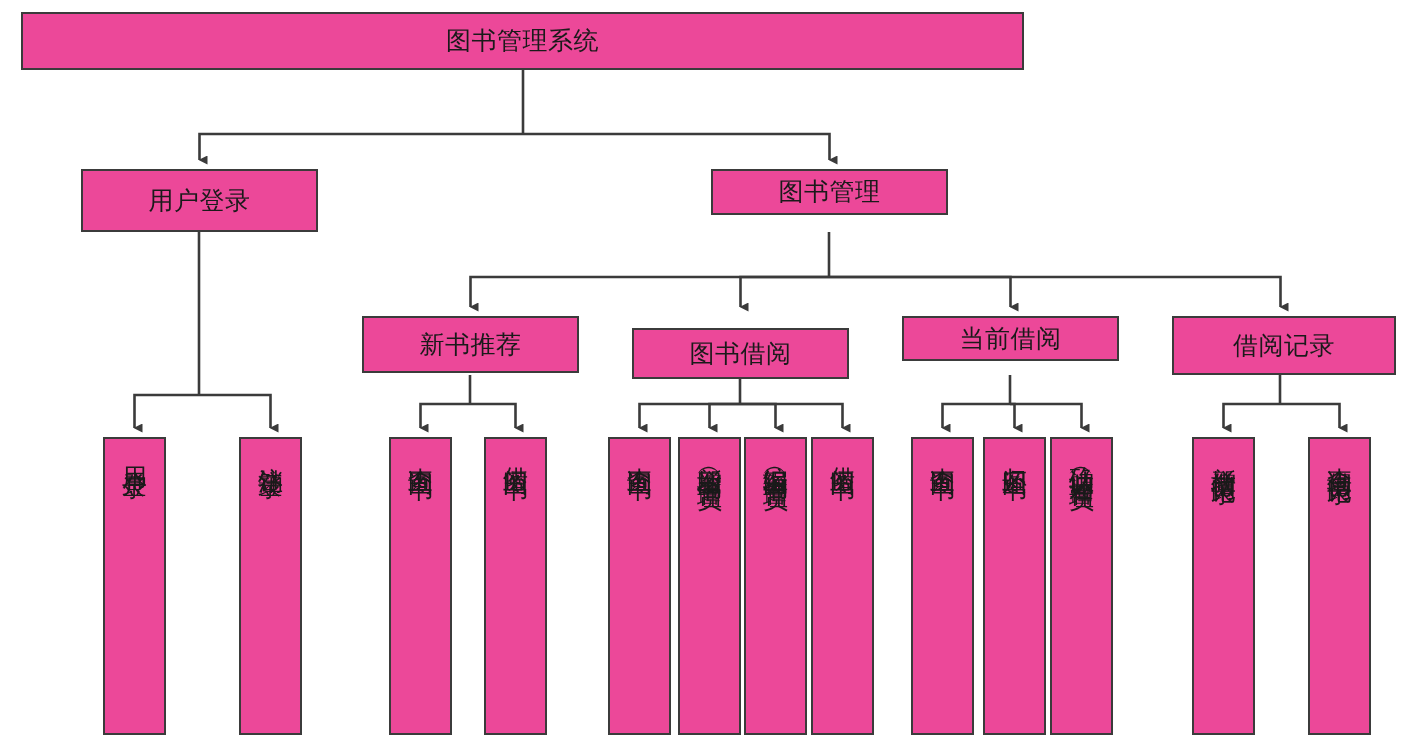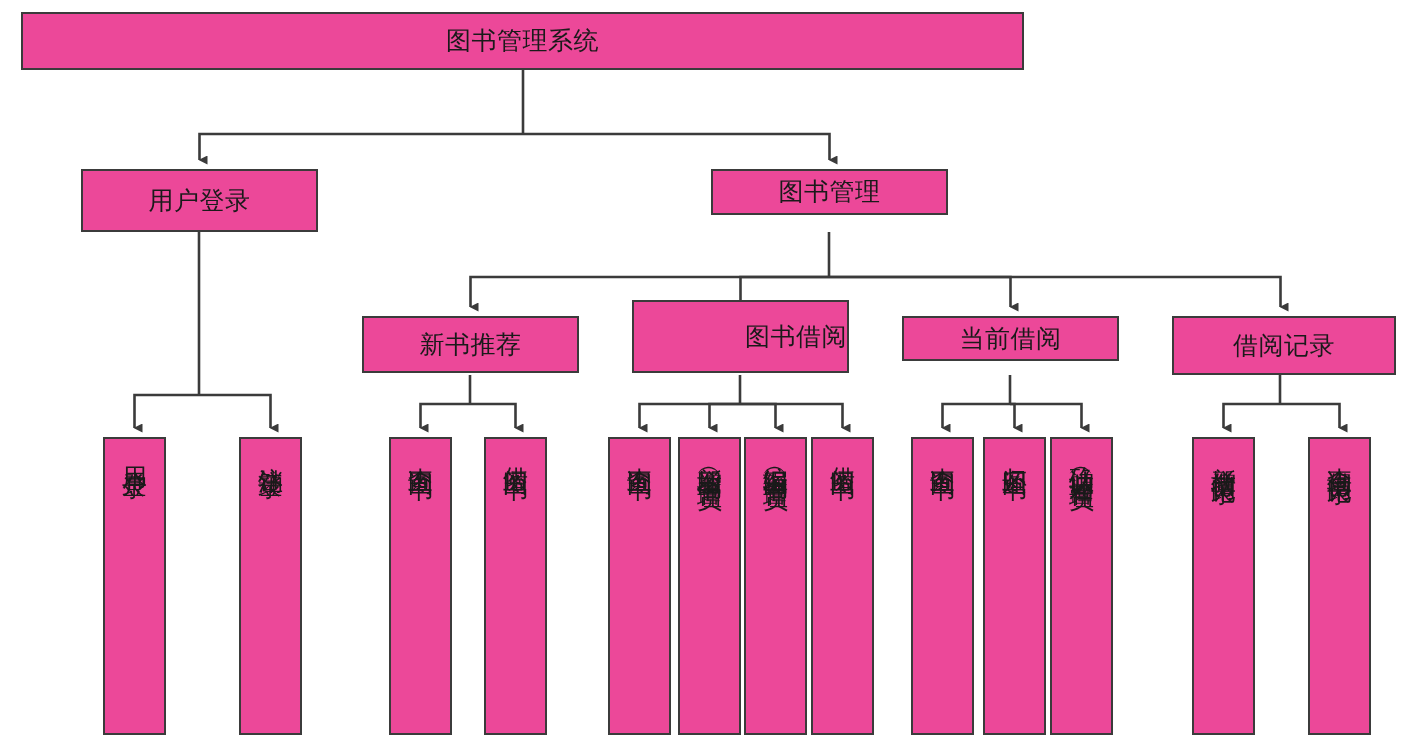--- a/index.html
+++ b/index.html
@@ -116,21 +116,21 @@
       </div>
       <div class="node horizontal" style="left: 81px; top: 169px; width: 237px; height: 63px;">
         <span class="label">用户登录</span>
       </div>
       <div class="node horizontal" style="left: 711px; top: 169px; width: 237px; height: 46px;">
         <span class="label">图书管理</span>
       </div>
       <div class="node horizontal" style="left: 362px; top: 316px; width: 217px; height: 57px;">
         <span class="label">新书推荐</span>
       </div>
-      <div class="node horizontal" style="left: 632px; top: 300px; width: 217px; height: 73px; justify-content: flex-end;">
+      <div class="node horizontal" style="left: 632px; top: 328px; width: 217px; height: 51px;">
         <span class="label">图书借阅</span>
       </div>
       <div class="node horizontal" style="left: 902px; top: 316px; width: 217px; height: 45px;">
         <span class="label">当前借阅</span>
       </div>
       <div class="node horizontal" style="left: 1172px; top: 316px; width: 224px; height: 59px;">
         <span class="label">借阅记录</span>
       </div>
       <div class="node vertical" style="left: 103px; top: 437px; width: 63px; height: 298px;">
         <span class="label">用户登录</span>

